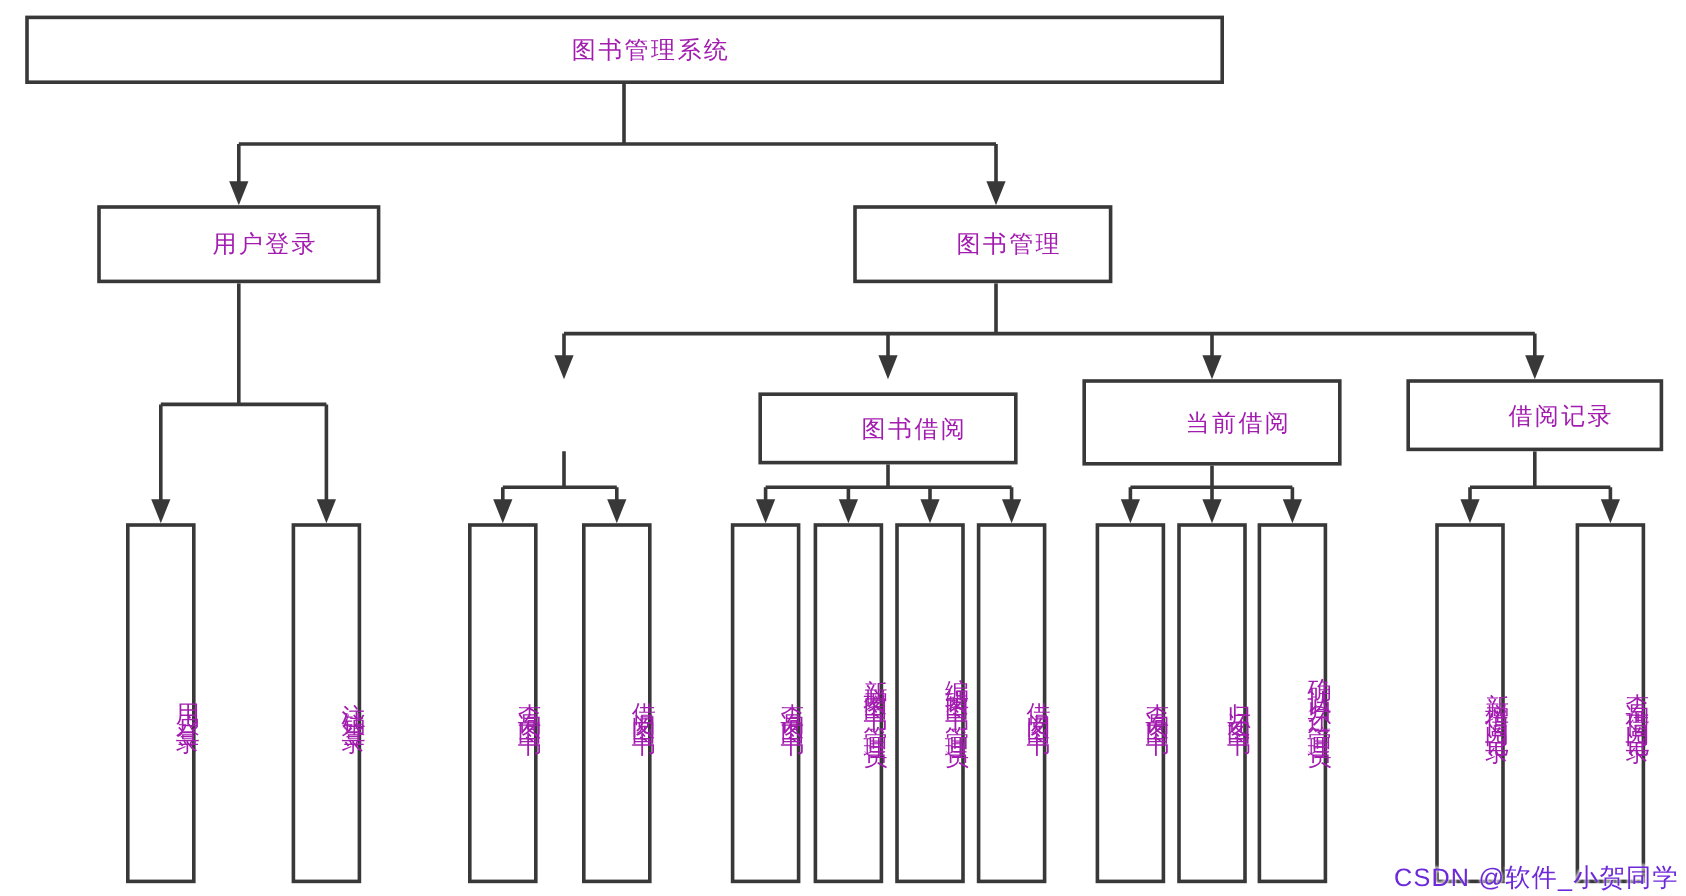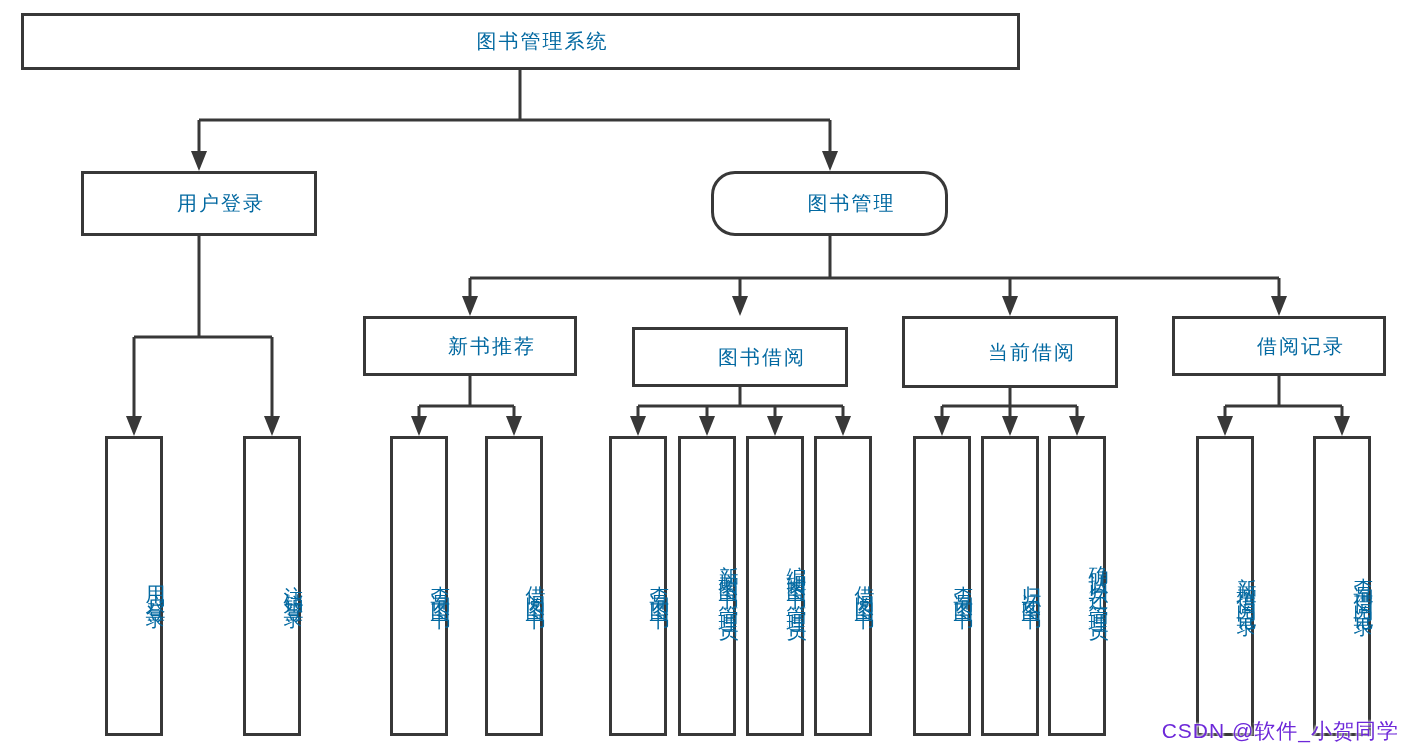--- a/index.html
+++ b/index.html
@@ -13,21 +13,21 @@
   .wires {
     position:absolute; left:0; top:0;
     width:1405px; height:747px;
     pointer-events:none;
   }
   .hbox, .vbox {
     position:absolute;
     box-sizing:border-box;
     border:3px solid #383838;
     background:#ffffff;
-    color:#0369a1;
+    color:#a21caf;
     display:flex;
     align-items:center;
     justify-content:center;
     font-size:20px;
     z-index:2;
     padding-left:44px;
   }
   .hbox { letter-spacing:2px; }
   .vbox {
     writing-mode:vertical-lr;
@@ -89,23 +89,22 @@
       <polygon points="1002,416 1018,416 1010,436"></polygon>
       <polygon points="1069,416 1085,416 1077,436"></polygon>
       <polygon points="1217,416 1233,416 1225,436"></polygon>
       <polygon points="1334,416 1350,416 1342,436"></polygon>
     </g>
   </svg>
 
   <div class="hbox" style="left:21px; top:13px; width:999px; height:57px;">图书管理系统</div>
 
   <div class="hbox" style="left:81px; top:171px; width:236px; height:65px;">用户登录</div>
-  <div class="hbox" style="left:711px; top:171px; width:237px; height:65px;border-radius:24px;">图书管理</div>
+  <div class="hbox" style="left:711px; top:171px; width:216px; height:65px;">图书管理</div>
 
-  <div class="hbox" style="left:363px; top:316px; width:214px; height:60px;">新书推荐</div>
   <div class="hbox" style="left:632px; top:327px; width:216px; height:60px;">图书借阅</div>
   <div class="hbox" style="left:902px; top:316px; width:216px; height:72px;">当前借阅</div>
   <div class="hbox" style="left:1172px; top:316px; width:214px; height:60px;">借阅记录</div>
 
   <div class="vbox" style="left:105px;">用户登录</div>
   <div class="vbox" style="left:243px;">注销登录</div>
 
   <div class="vbox" style="left:390px;">查询图书</div>
   <div class="vbox" style="left:485px;">借阅图书</div>
 

